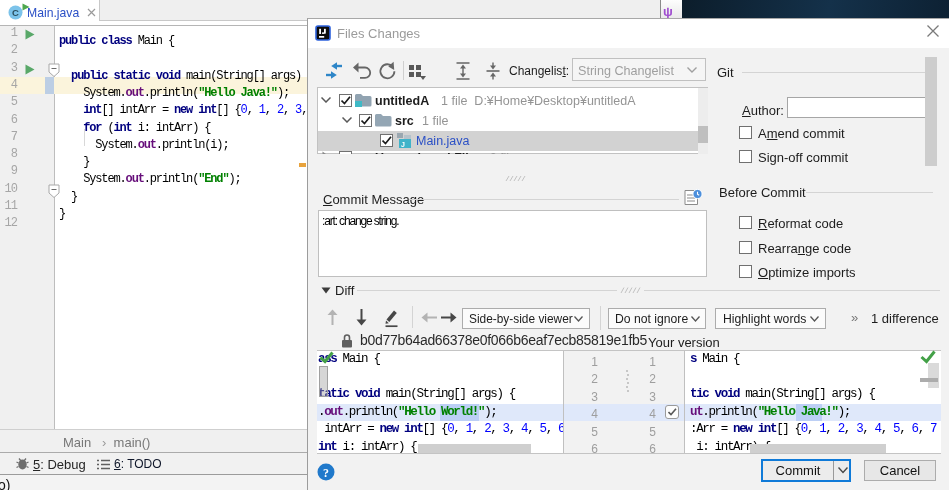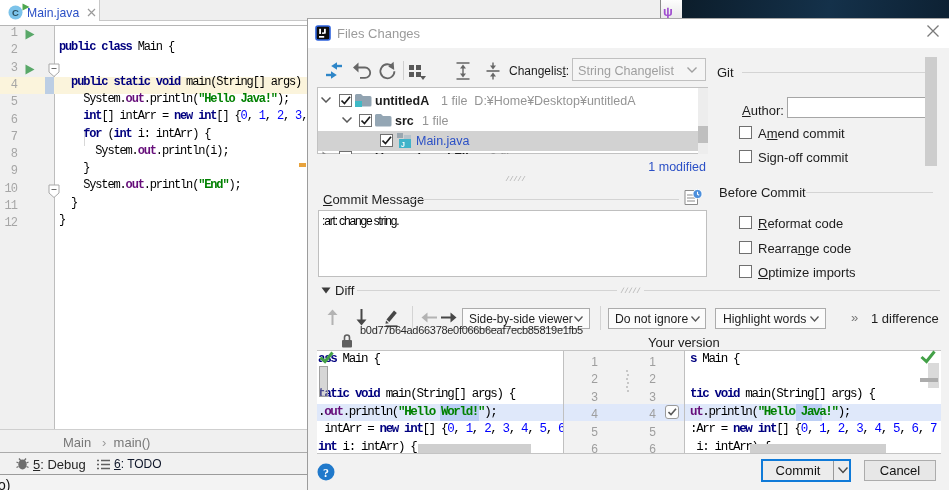--- a/index.html
+++ b/index.html
@@ -73,21 +73,21 @@
 <path d="M1 1 H11 V9 L6 13.5 L1 9 Z" fill="#fff" stroke="#a8a8a8"></path>
       <path d="M3.5 5.5 H8.5" stroke="#6b6b6b"></path>
     </svg>
 <svg class="abs" style="left:48px;top:183.5px" width="12" height="15">
 <path d="M1 1 H11 V9 L6 13.5 L1 9 Z" fill="#fff" stroke="#a8a8a8"></path>
       <path d="M3.5 5.5 H8.5" stroke="#6b6b6b"></path>
     </svg>
 
 <div class="abs" style="left:84px;top:129px;width:1px;height:17px;background:#d8d8d8"></div>
 
-<div class="abs" style="left:0;top:14px;width:307px;height:429px;overflow:hidden">
+<div class="abs" style="left:0;top:8px;width:307px;height:429px;overflow:hidden">
 <div class="code" style="top:25px"><span class="k">public class</span> Main {</div>
 <div class="code" style="top:59.6px">  <span class="k">public static void</span> main(String[] args) {</div>
 <div class="code" style="top:76.9px">    System.<span class="o">out</span>.println(<span class="s">"Hello Java!"</span>);</div>
 <div class="code" style="top:94.2px">    <span class="k">int</span>[] intArr = <span class="k">new int</span>[] {<span class="n">0</span>, <span class="n">1</span>, <span class="n">2</span>, <span class="n">3</span>, , , , , , };</div>
 <div class="code" style="top:111.5px">    <span class="k">for</span> (<span class="k">int</span> i: intArr) {</div>
 <div class="code" style="top:128.8px">      System.<span class="o">out</span>.println(i);</div>
 <div class="code" style="top:146.1px">    }</div>
 <div class="code" style="top:163.4px">    System.<span class="o">out</span>.println(<span class="s">"End"</span>);</div>
 <div class="code" style="top:180.7px">  }</div>
 <div class="code" style="top:198px">}</div>
@@ -218,21 +218,20 @@
  <svg class="abs" style="left:5px;top:3px" width="7" height="9">
         <polygon points="0.5,0.5 6,4.5 0.5,8.5" fill="#8a8a8a"></polygon>
       </svg>
  <div class="cb" style="left:22px;top:3px"></div>
  <div class="abs ui" style="left:58px;top:3px;font-weight:bold">Unversioned Files <span class="gr" style="font-weight:normal">&nbsp;2 files</span></div>
 </div>
 
 <div class="abs" style="left:698px;top:88px;width:10px;height:66px;background:#ededed"></div>
 <div class="abs" style="left:698px;top:126px;width:10px;height:17px;background:#bfbfbf"></div>
 
-<div class="abs" style="left:560px;top:159.5px;width:146px;text-align:right;font-size:12.5px;color:#2b50c6">1 modified</div>
 
 <svg class="abs" style="left:505px;top:175px" width="22" height="7">
  <path d="M1 6 L4 1 M5 6 L8 1 M9 6 L12 1 M13 6 L16 1 M17 6 L20 1" stroke="#c2c2c2" stroke-width="1"></path>
 </svg>
 
 <div class="abs ui" style="left:717px;top:65px;font-size:13px">Git</div>
 <div class="hr" style="left:742px;top:71.5px;width:191px"></div>
 <div class="abs ui" style="left:742px;top:103px;font-size:13px"><u>A</u>uthor:</div>
 <div class="abs" style="left:787px;top:97px;width:147px;height:21px;background:#fff;border:1px solid #a6a6a6"></div>
 <div class="cb" style="left:739px;top:126px"></div>
@@ -309,21 +308,21 @@
 <svg class="abs" style="left:810px;top:316px" width="9" height="6">
       <path d="M0.5 0.5 L4.5 5 L8.5 0.5" stroke="#555" stroke-width="1.3" fill="none"></path>
     </svg>
 <div class="abs" style="left:851px;top:310px;font-size:13px;color:#777">»</div>
 <div class="abs ui" style="left:871px;top:311px;font-size:13px">1 difference</div>
 
 <svg class="abs" style="left:341px;top:334px" width="12" height="14">
  <rect x="1" y="6" width="10" height="7.5" rx="1" fill="#5f5f5f"></rect>
  <path d="M3.5 6 V3.5 a2.5 2.5 0 0 1 5 0 V6" fill="none" stroke="#5f5f5f" stroke-width="1.6"></path>
 </svg>
-<div class="abs" style="left:360px;top:324px;font-size:11px;letter-spacing:-0.3px;color:#2a2a2a">b0d77b64ad66378e0f066b6eaf7ecb85819e1fb5</div>
+<div class="abs" style="left:360px;top:332px;font-size:14px;letter-spacing:-0.3px;color:#2a2a2a">b0d77b64ad66378e0f066b6eaf7ecb85819e1fb5</div>
 <div class="abs ui" style="left:648px;top:334.5px;font-size:13px">Your version</div>
 
 <div class="abs" style="left:317px;top:350px;width:624px;height:1px;background:#c4c4c4"></div>
 <div class="abs" style="left:563px;top:351px;width:121px;height:102px;background:#f2f2f2"></div>
 <div class="abs" style="left:563px;top:351px;width:1px;height:102px;background:#c0c0c0"></div>
 <div class="abs" style="left:684px;top:351px;width:1px;height:102px;background:#c0c0c0"></div>
 
 <div class="abs" style="left:317px;top:351px;width:246px;height:102px;background:#fff;overflow:hidden">
  <div class="abs" style="left:0;top:52.5px;width:246px;height:17.5px;background:#dfe8fa"></div>
  <div class="abs" style="left:123px;top:52.5px;width:39px;height:17.5px;background:#bccff5"></div>

